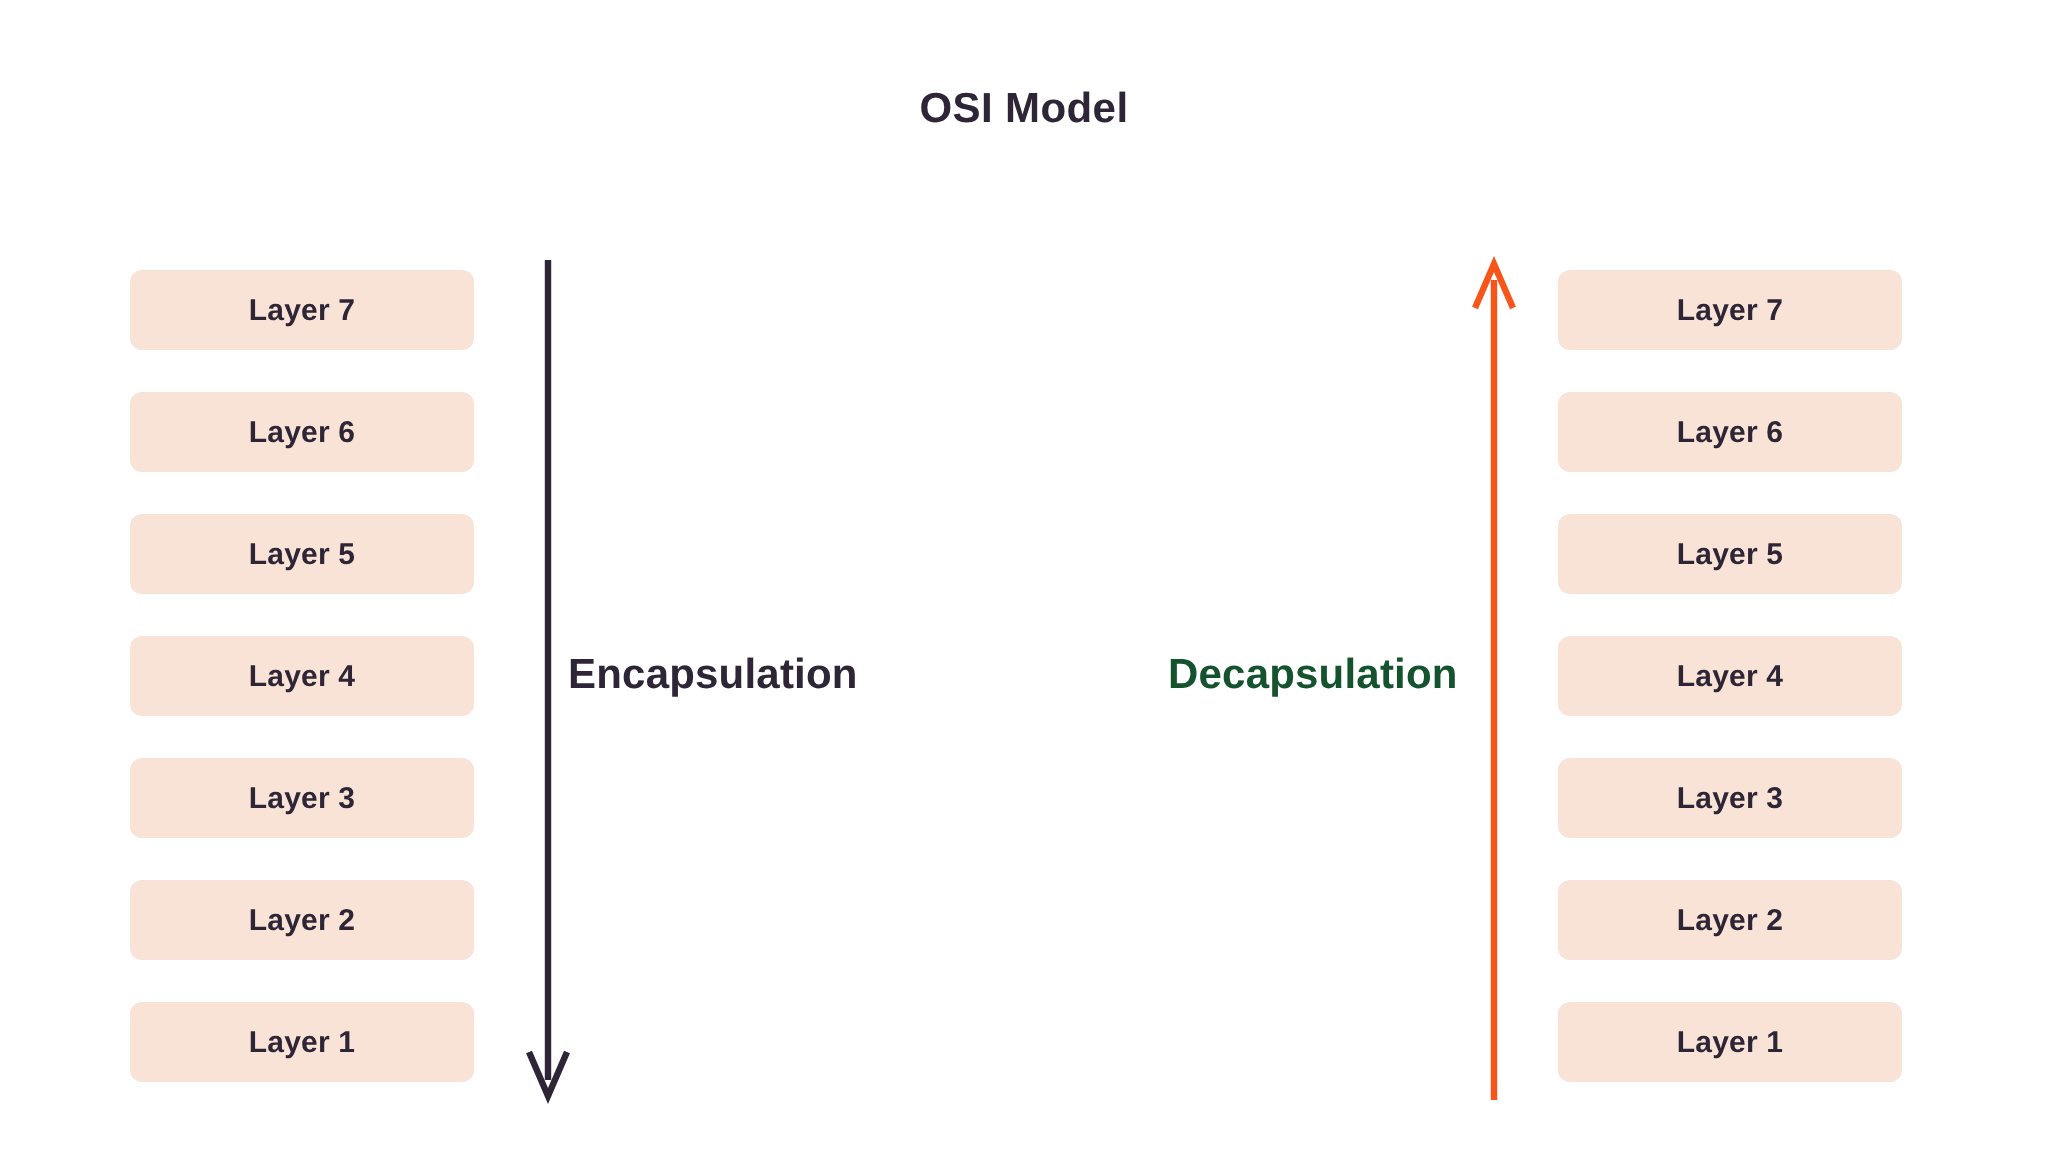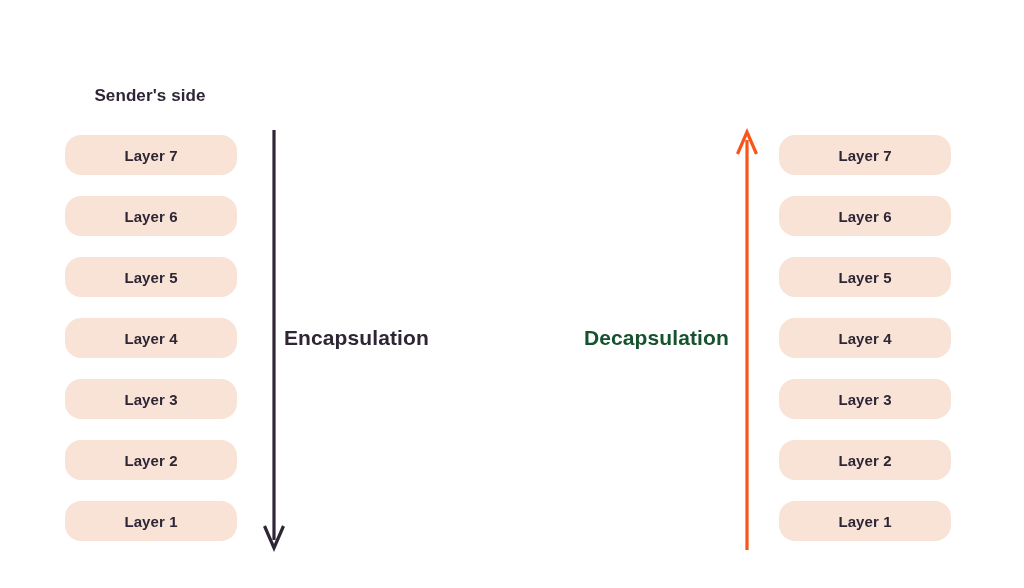--- a/index.html
+++ b/index.html
@@ -55,21 +55,21 @@
     width: 172px;
     display: flex;
     flex-direction: column;
     gap: 21px;
   }
   .stack.left  { left: 65px; }
   .stack.right { left: 779px; }
 
   .layer-box {
     height: 40px;
-    border-radius: 16px;
+    border-radius: 6px;
     background: #F8E3D6;
     display: flex;
     align-items: center;
     justify-content: center;
     font-size: 15px;
     font-weight: bold;
     color: #2E2636;
     letter-spacing: 0.1px;
     box-sizing: border-box;
   }
@@ -101,22 +101,22 @@
     left: 584px;
     color: #14532d;
     text-align: right;
   }
 </style>
 </head>
 <body>
 
 <div id="diagram">
 
+  <div class="title">OSI Model</div>
 
-  <div class="col-heading left">Sender's side</div>
 
   <div class="stack left">
     <div class="layer-box">Layer 7</div>
     <div class="layer-box">Layer 6</div>
     <div class="layer-box">Layer 5</div>
     <div class="layer-box">Layer 4</div>
     <div class="layer-box">Layer 3</div>
     <div class="layer-box">Layer 2</div>
     <div class="layer-box">Layer 1</div>
   </div>

